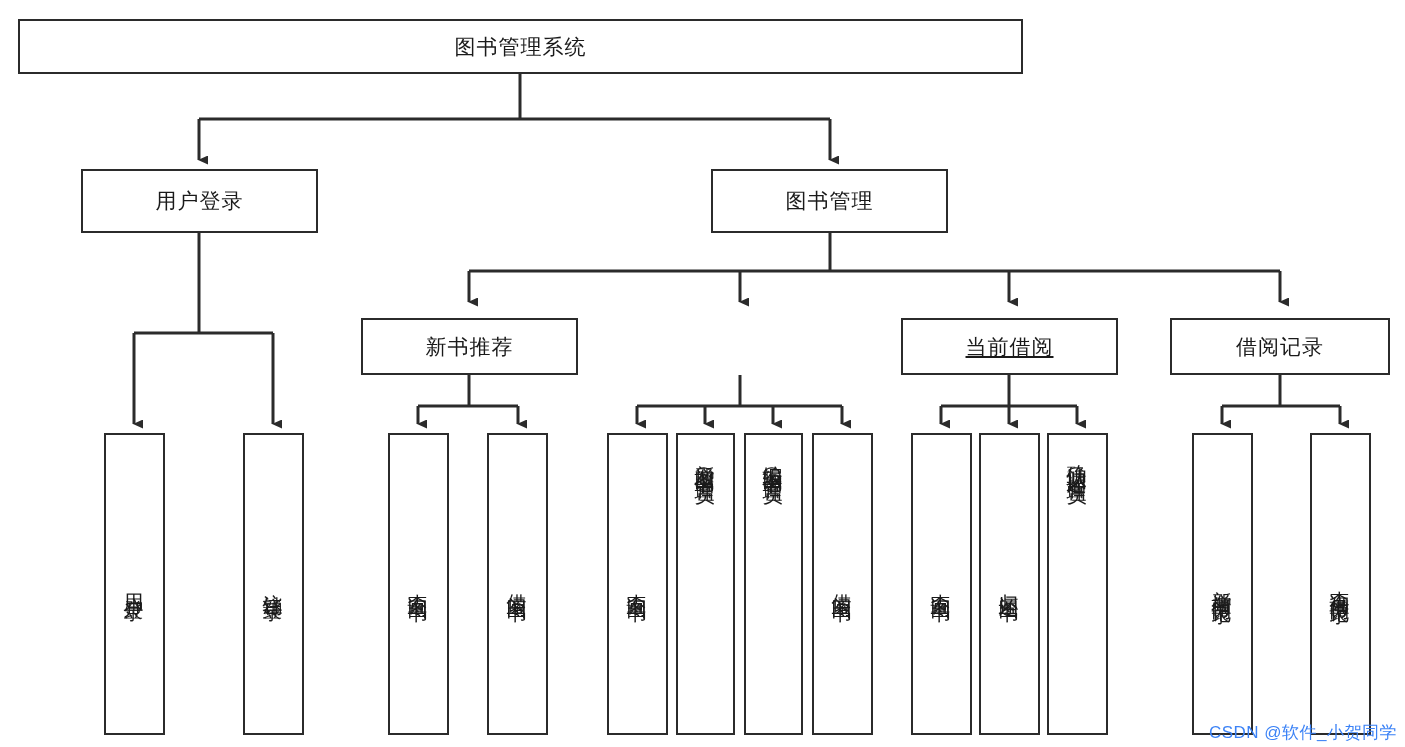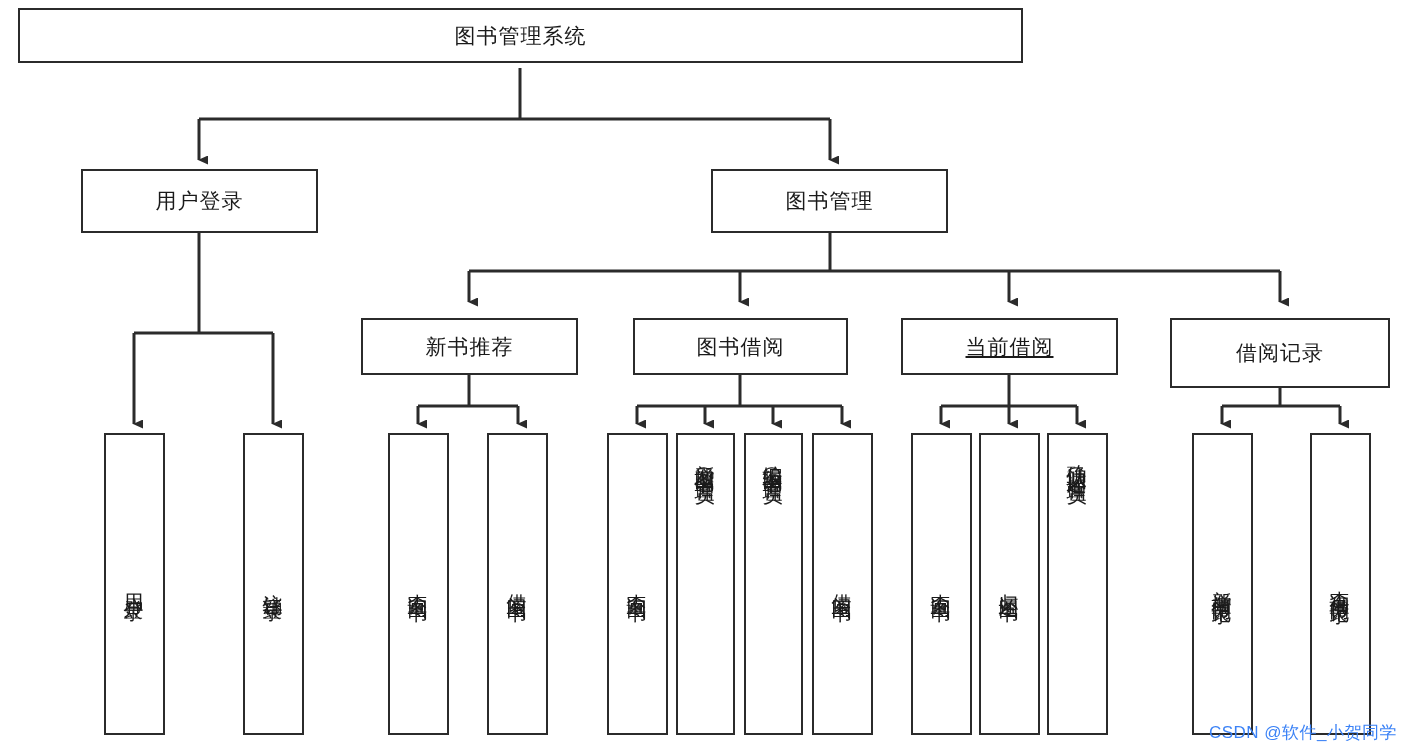--- a/index.html
+++ b/index.html
@@ -113,41 +113,38 @@
       <path d="M1009,406 L1009,424" marker-end="url(#arrowhead)"></path>
       <path d="M1077,406 L1077,424" marker-end="url(#arrowhead)"></path>
 
       <path d="M1280,375 L1280,406"></path>
       <path d="M1222,406 L1340,406"></path>
       <path d="M1222,406 L1222,424" marker-end="url(#arrowhead)"></path>
       <path d="M1340,406 L1340,424" marker-end="url(#arrowhead)"></path>
     </g>
   </svg>
 
-  <div class="node horizontal" style="left:18px; top:8px; width:1005px; height:55px;">
+  <div class="node horizontal" style="left:18px; top:19px; width:1005px; height:55px;">
     <span>图书管理系统</span>
   </div>
 
   <div class="node horizontal" style="left:81px; top:169px; width:237px; height:64px;">
     <span>用户登录</span>
   </div>
   <div class="node horizontal" style="left:711px; top:169px; width:237px; height:64px;text-align:right;">
     <span>图书管理</span>
   </div>
 
   <div class="node horizontal" style="left:361px; top:318px; width:217px; height:57px;">
     <span>新书推荐</span>
   </div>
-  <div class="node horizontal" style="left:633px; top:318px; width:215px; height:57px;">
-    <span>图书借阅</span>
-  </div>
   <div class="node horizontal" style="left:901px; top:318px; width:217px; height:57px;text-decoration:underline;">
     <span>当前借阅</span>
   </div>
-  <div class="node horizontal" style="left:1170px; top:318px; width:220px; height:70px;">
+  <div class="node horizontal" style="left:1170px; top:318px; width:220px; height:57px;">
     <span>借阅记录</span>
   </div>
 
   <div class="node vertical centered" style="left:104px; top:433px; width:61px; height:302px;">
     <span>用户登录</span>
   </div>
   <div class="node vertical centered" style="left:243px; top:433px; width:61px; height:302px;">
     <span>注销登录</span>
   </div>
 

